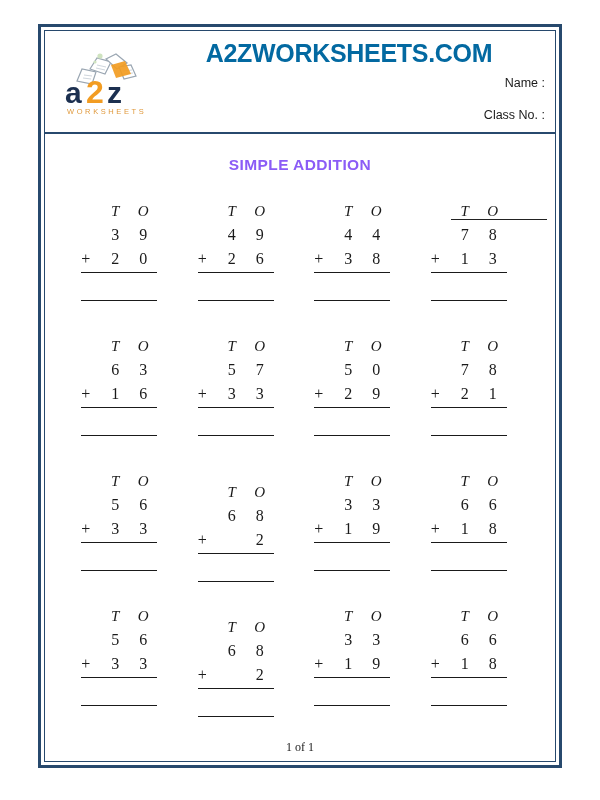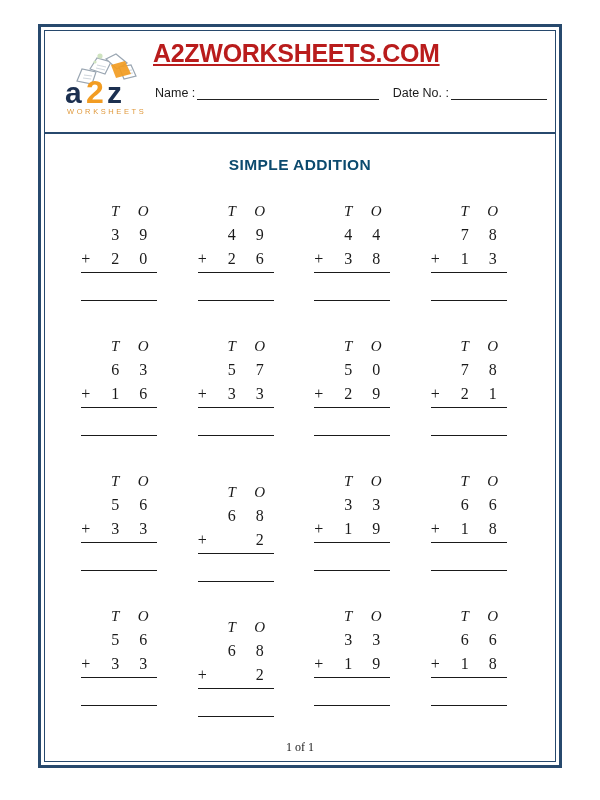--- a/index.html
+++ b/index.html
@@ -54,40 +54,41 @@
     width: 94px;
     height: 74px;
   }
   .logo svg { display: block; }
 
   .brand {
     position: absolute;
     left: 108px;
     top: 8px;
     right: 10px;
+    text-align: center;
     font-size: 25px;
     font-weight: bold;
     letter-spacing: -0.3px;
-    color: #b91c1c;
+    color: #0369a1;
     font-family: "Liberation Sans", sans-serif;
-    text-decoration: underline;
   }
 
   .field-rows {
     position: absolute;
     left: 110px;
     right: 8px;
     top: 44px;
   }
   .field-row {
     display: flex;
     align-items: flex-end;
     height: 26px;
     font-size: 12.5px;
     color: #1b1b1b;
+    flex-direction: column;
   }
   .field-label {
     white-space: nowrap;
     padding-right: 2px;
     line-height: 16px;
   }
   .rule {
     border-bottom: 1px solid #222;
     height: 13px;
     margin-bottom: 1px;
@@ -102,21 +103,21 @@
   
   .ws-title {
     position: absolute;
     top: 125px;
     left: 0;
     right: 0;
     text-align: center;
     font-size: 15.5px;
     font-weight: bold;
     letter-spacing: 0.4px;
-    color: #0c4a6e;
+    color: #8b5cf6;
   }
 
   
   .grid {
     position: absolute;
     left: 22px;
     right: 22px;
     top: 168px;
   }
   .grid-row {
@@ -213,21 +214,21 @@
         </svg>
       </div>
 
       <div class="brand">A2ZWORKSHEETS.COM</div>
 
       <div class="field-rows">
         <div class="field-row">
           <span class="field-label">Name :</span>
           <span class="rule grow"></span>
           <span class="gap"></span>
-          <span class="field-label">Date No. :</span>
+          <span class="field-label">Class No. :</span>
           <span class="rule w-roll"></span>
         </div>
       </div>
     </div>
 
     <div class="ws-title">SIMPLE ADDITION</div>
 
     <div class="grid">
         <div class="grid-row">
           <div class="cell">

